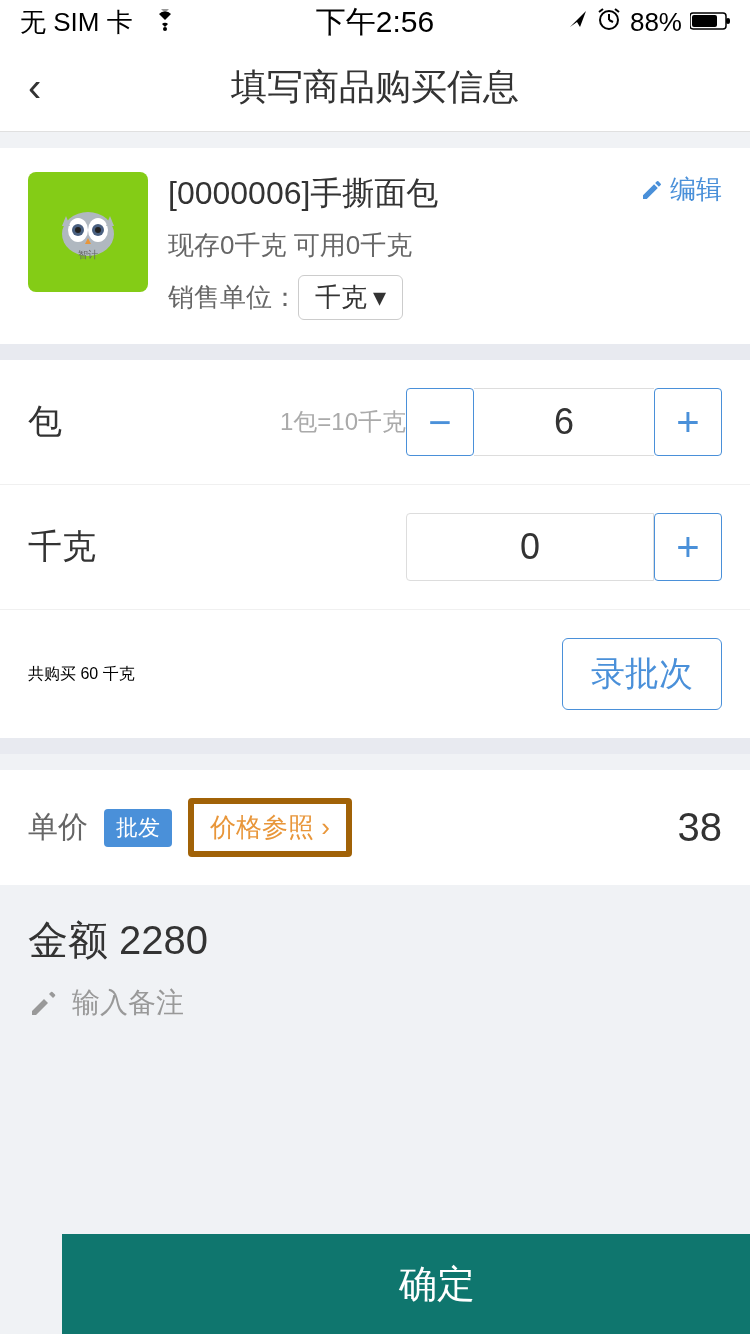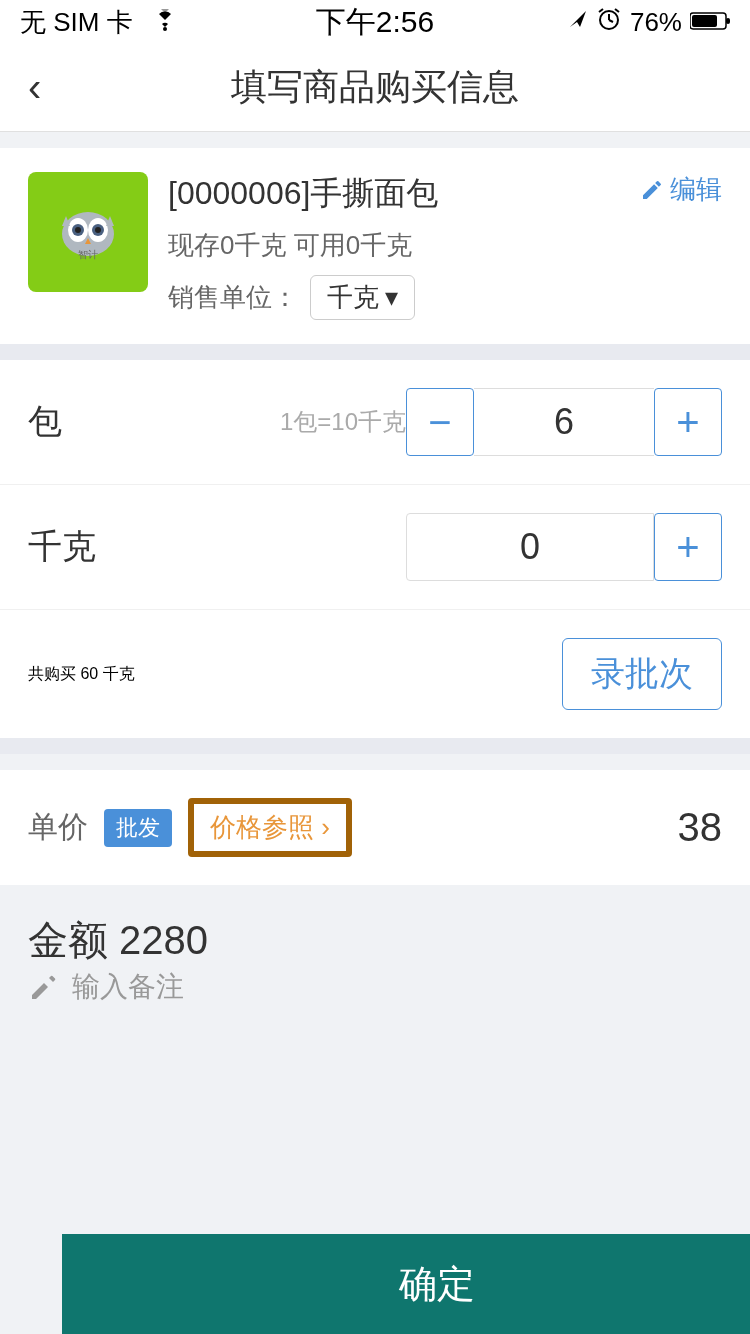--- a/index.html
+++ b/index.html
@@ -99,21 +99,21 @@
       margin-bottom: 12px;
     }
     .product-stock {
       font-size: 26px;
       color: #666;
       margin-bottom: 12px;
     }
     .product-unit-row {
       display: flex;
       align-items: center;
-      gap: 12px;
+      gap: 0;
       font-size: 26px;
       color: #666;
     }
     .unit-select {
       border: 1px solid #ccc;
       border-radius: 6px;
       padding: 4px 16px;
       font-size: 26px;
       color: #333;
       background: #fff;
@@ -252,21 +252,21 @@
     }
     .price-value {
       margin-left: auto;
       font-size: 40px;
       color: #333;
       font-weight: 500;
     }
     .amount-label {
       font-size: 40px;
       color: #333;
-      margin-bottom: 0;
+      margin-bottom: 16px;
     }
     .remark-row {
       display: flex;
       align-items: center;
       gap: 12px;
       color: #999;
       font-size: 28px;
     }
 
     
@@ -319,21 +319,21 @@
     </span>
     <span>
       <svg width="26" height="26" viewBox="0 0 26 26">
         <circle cx="13" cy="14" r="9" fill="none" stroke="#000" stroke-width="2"></circle>
         <line x1="13" y1="8" x2="13" y2="14" stroke="#000" stroke-width="2"></line>
         <line x1="13" y1="14" x2="17" y2="16" stroke="#000" stroke-width="2"></line>
         <line x1="3" y1="6" x2="7" y2="3" stroke="#000" stroke-width="2"></line>
         <line x1="23" y1="6" x2="19" y2="3" stroke="#000" stroke-width="2"></line>
       </svg>
     </span>
-    <span>76%</span>
+    <span>88%</span>
     <span>
       <svg width="40" height="20" viewBox="0 0 40 20">
         <rect x="0" y="2" width="36" height="16" rx="3" fill="none" stroke="#000" stroke-width="1.5"></rect>
         <rect x="36" y="7" width="4" height="6" rx="2" fill="#000"></rect>
         <rect x="2" y="4" width="25" height="12" rx="2" fill="#000"></rect>
       </svg>
     </span>
   </div>
 </div>
 

